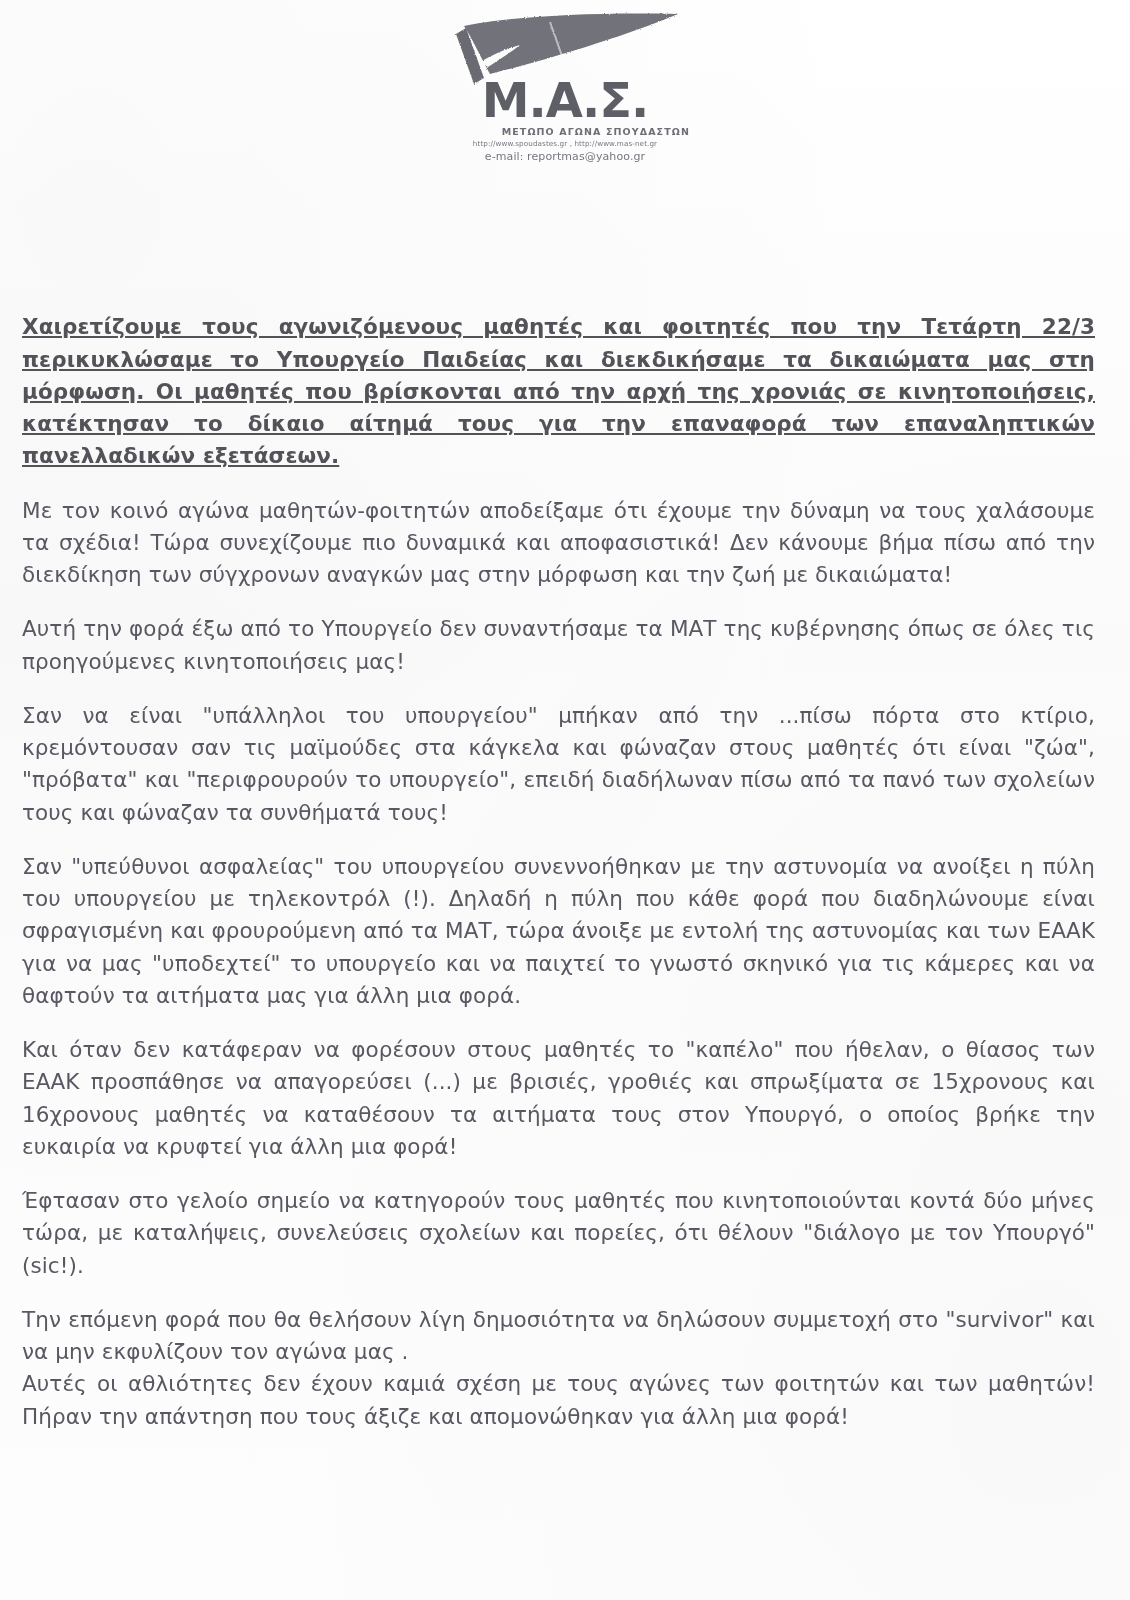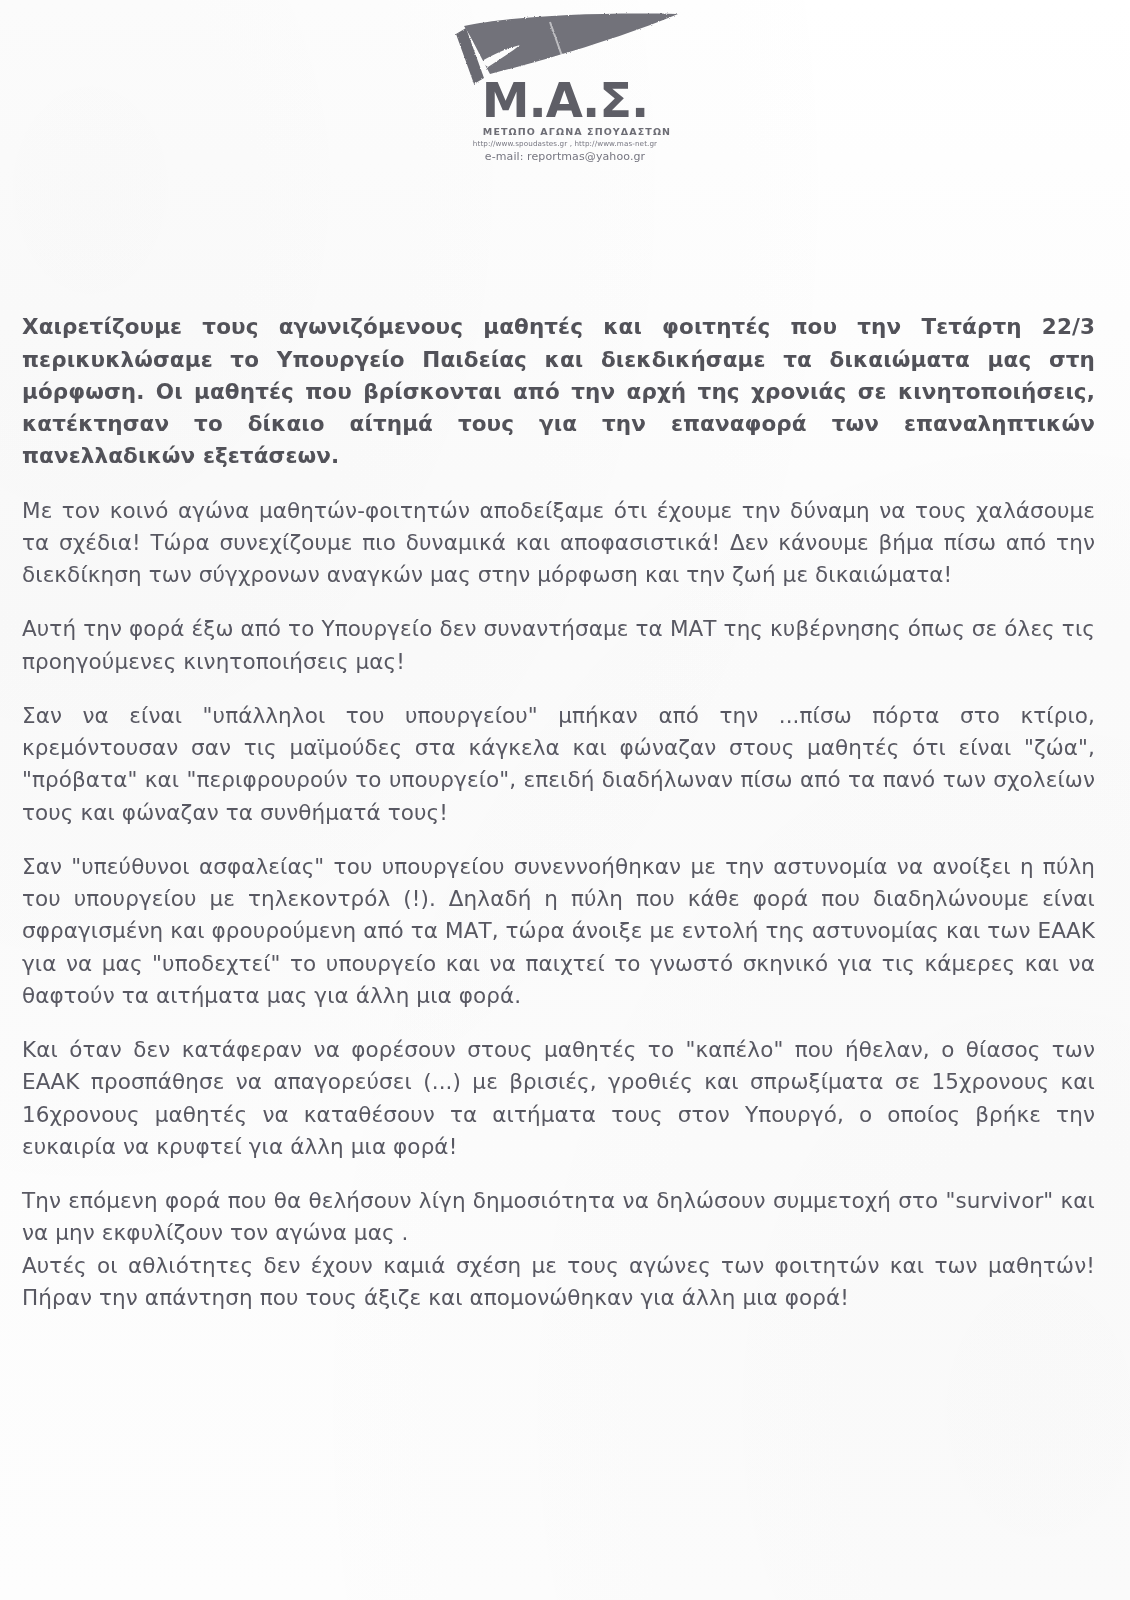--- a/index.html
+++ b/index.html
@@ -59,24 +59,24 @@
     font-family: "DejaVu Sans", "Liberation Sans", sans-serif;
     font-weight: bold;
     font-size: 48px;
     letter-spacing: -1px;
     color: #5e5e66;
     line-height: 1;
     filter: blur(0.15px);
   }
   .mas-sub {
     position: absolute;
-    left: 12px;
+    left: 0;
     top: 118px;
     width: 250px;
-    text-align: center;
+    text-align: right;
     font-size: 9.5px;
     font-weight: bold;
     letter-spacing: 1.1px;
     color: #6d6d75;
     filter: blur(0.25px);
   }
   .mas-url {
     position: absolute;
     left: 0;
     top: 131px;
@@ -123,20 +123,21 @@
     margin: 0 0 22px 0;
     text-align: justify;
     font-size: 21.5px;
     line-height: 1.50;
     color: #585862;
     letter-spacing: 0.1px;
   }
   p.para.bold {
     font-weight: bold;
     color: #525259;
+    text-decoration: underline;
   }
   p.para.last { margin-bottom: 0; }
 </style>
 </head>
 <body>
 
 <div class="page">
 
   <div class="logo-block">
     <div class="logo-wrap">
@@ -179,17 +180,18 @@
     <span class="l3">υπονομεύσει τον αγώνα μας!</span>
   </div>
 
   <div class="body-area">
     <p class="para bold">Χαιρετίζουμε τους αγωνιζόμενους μαθητές και φοιτητές που την Τετάρτη 22/3 περικυκλώσαμε το Υπουργείο Παιδείας και διεκδικήσαμε τα δικαιώματα μας στη μόρφωση. Οι μαθητές που βρίσκονται από την αρχή της χρονιάς σε κινητοποιήσεις, κατέκτησαν το δίκαιο αίτημά τους για την επαναφορά των επαναληπτικών πανελλαδικών εξετάσεων.</p>
     <p class="para">Με τον κοινό αγώνα μαθητών-φοιτητών αποδείξαμε ότι έχουμε την δύναμη να τους χαλάσουμε τα σχέδια! Τώρα συνεχίζουμε πιο δυναμικά και αποφασιστικά! Δεν κάνουμε βήμα πίσω από την διεκδίκηση των σύγχρονων αναγκών μας στην μόρφωση και την ζωή με δικαιώματα!</p>
     <p class="para">Αυτή την φορά έξω από το Υπουργείο δεν συναντήσαμε τα ΜΑΤ της κυβέρνησης  όπως σε όλες τις προηγούμενες κινητοποιήσεις μας!</p>
     <p class="para">Σαν να είναι "υπάλληλοι του υπουργείου" μπήκαν από την ...πίσω πόρτα στο κτίριο, κρεμόντουσαν σαν τις μαϊμούδες στα κάγκελα και φώναζαν στους μαθητές ότι είναι "ζώα", "πρόβατα" και "περιφρουρούν το υπουργείο", επειδή διαδήλωναν πίσω από τα πανό των σχολείων τους και φώναζαν τα συνθήματά τους!</p>
     <p class="para">Σαν "υπεύθυνοι ασφαλείας" του υπουργείου συνεννοήθηκαν με την αστυνομία να ανοίξει η πύλη του υπουργείου με τηλεκοντρόλ (!). Δηλαδή η πύλη που κάθε φορά που διαδηλώνουμε είναι σφραγισμένη και φρουρούμενη από τα ΜΑΤ, τώρα άνοιξε με εντολή της αστυνομίας και των ΕΑΑΚ για να μας "υποδεχτεί" το υπουργείο και να παιχτεί το γνωστό σκηνικό για τις κάμερες και να θαφτούν τα αιτήματα μας για άλλη μια φορά.</p>
     <p class="para">Και όταν δεν κατάφεραν να φορέσουν στους μαθητές το "καπέλο" που ήθελαν, ο θίασος των ΕΑΑΚ προσπάθησε να απαγορεύσει (...) με βρισιές, γροθιές και σπρωξίματα σε 15χρονους και 16χρονους μαθητές να καταθέσουν τα αιτήματα τους στον Υπουργό,  ο οποίος βρήκε την ευκαιρία να κρυφτεί για άλλη μια φορά!</p>
+    <p class="para">Έφτασαν στο γελοίο σημείο να κατηγορούν τους μαθητές που κινητοποιούνται κοντά δύο μήνες τώρα, με καταλήψεις, συνελεύσεις σχολείων και πορείες, ότι θέλουν "διάλογο με τον Υπουργό" (sic!).</p>
     <p class="para last">Την επόμενη φορά που θα θελήσουν λίγη δημοσιότητα να δηλώσουν συμμετοχή στο "survivor" και να μην εκφυλίζουν τον αγώνα μας .</p>
     <p class="para">Αυτές οι αθλιότητες δεν έχουν καμιά σχέση με τους αγώνες των φοιτητών και των μαθητών! Πήραν την απάντηση που τους άξιζε και απομονώθηκαν για άλλη μια φορά!</p>
   </div>
 
 </div>
 
 </body></html>

